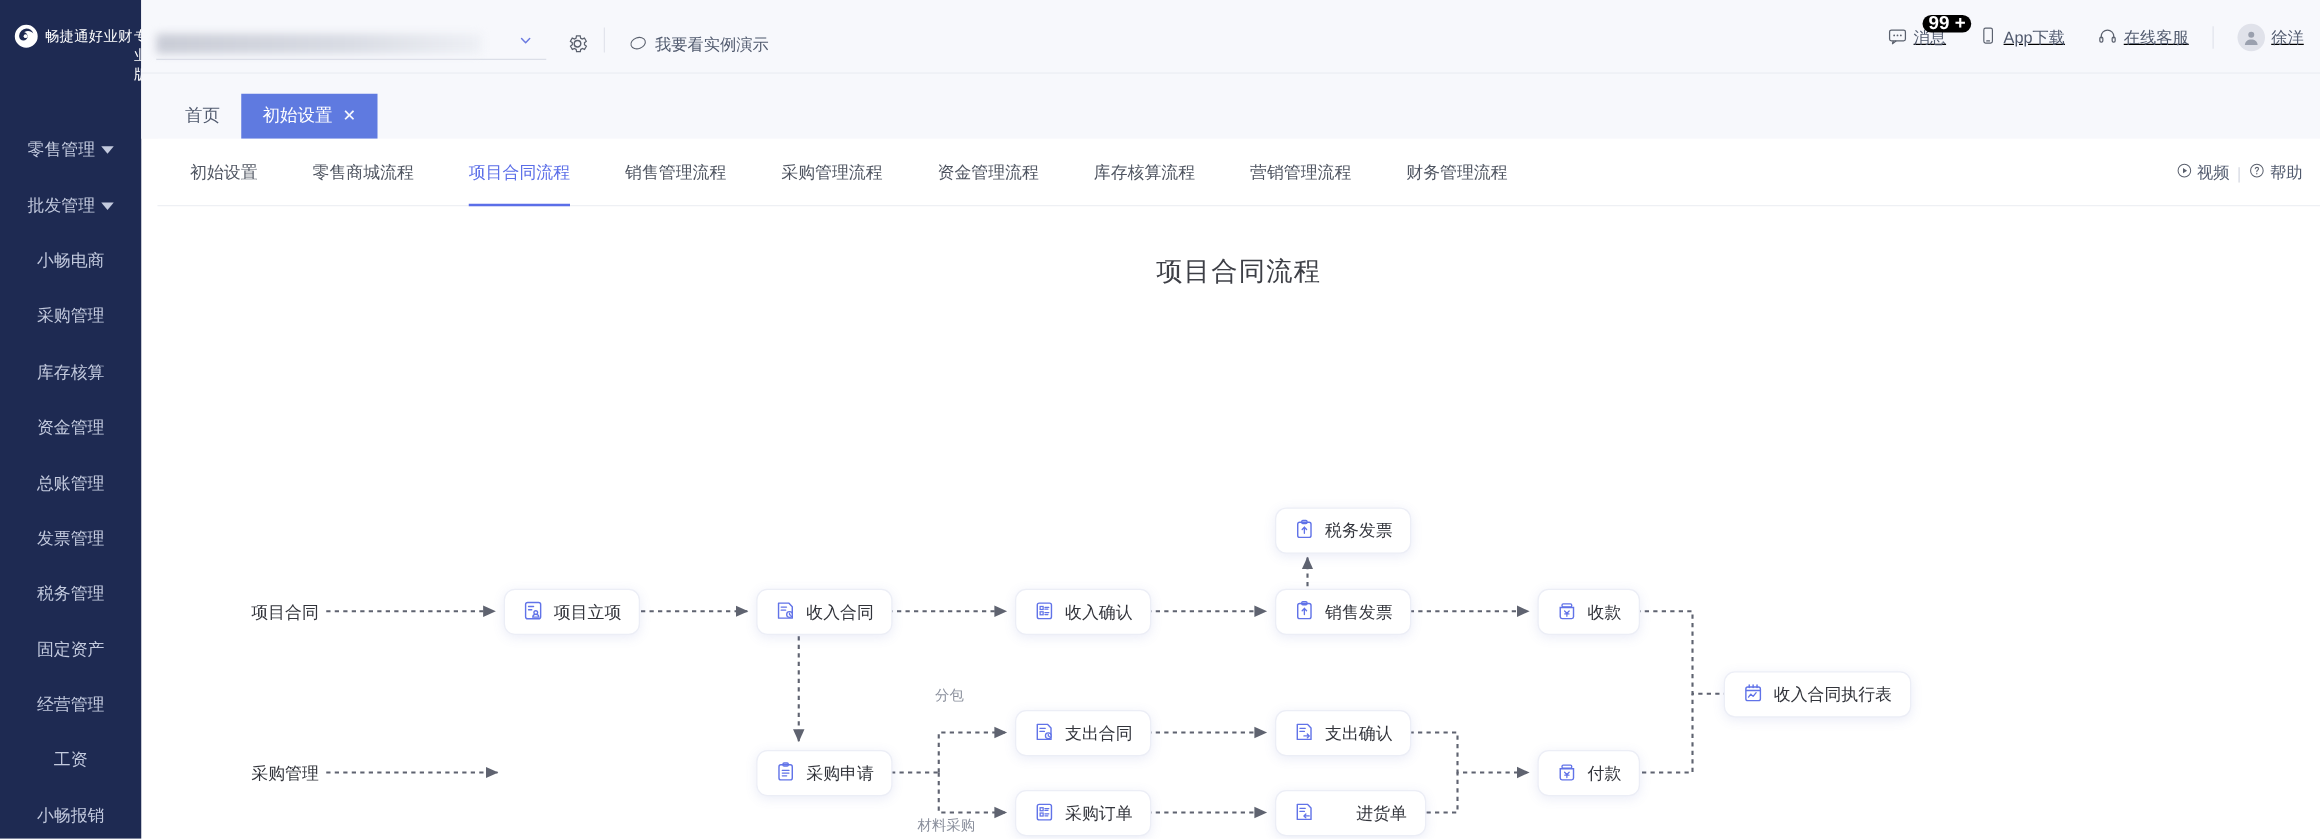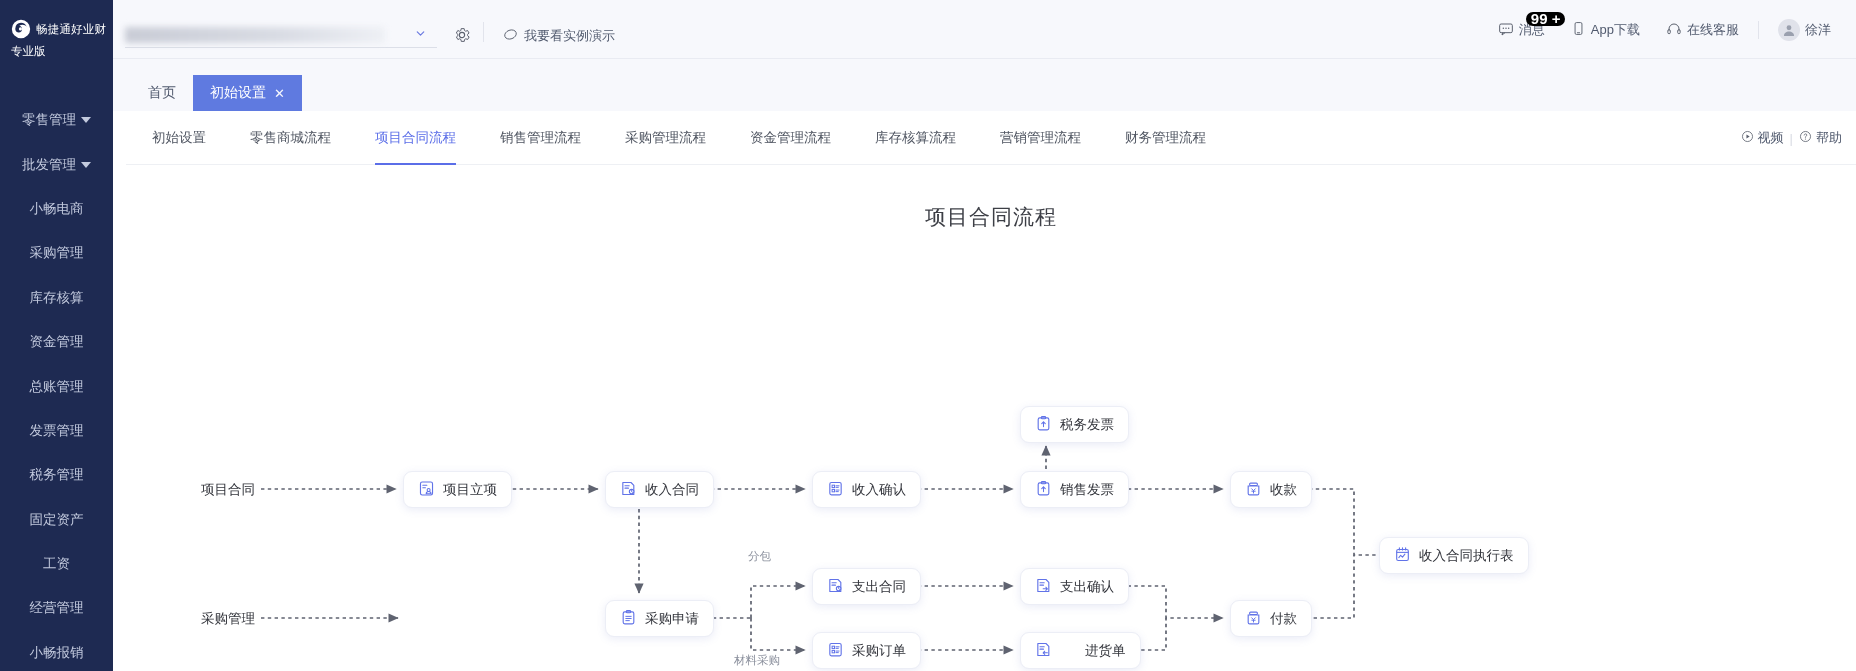--- a/index.html
+++ b/index.html
@@ -13,21 +13,21 @@
 
   
   .sidebar {
     position: absolute; left: 0; top: 0;
     width: 113px; height: 671px;
     background: #1e2a52;
     color: #d6dbe8;
   }
   .brand {
     position: absolute; left: 0; top: 18px; width: 113px;
-    display: flex; flex-direction: column; align-items: flex-start;
+    display: flex; align-items: flex-start;
     padding-left: 10px;
   }
   .brand-row { display: flex; align-items: center; gap: 4px; }
   .brand-logo { width: 22px; height: 22px; flex: 0 0 22px; }
   .brand-name {
     font-size: 11.5px; color: #ffffff; letter-spacing: .2px;
     white-space: nowrap; overflow: hidden; max-width: 74px;
   }
   .brand-sub { font-size: 11.5px; color: #ffffff; margin-top: 4px; padding-left: 1px; }
 
@@ -77,22 +77,22 @@
     position: absolute; left: 370px; top: 22px;
     width: 1px; height: 20px; background: #e2e4ec;
   }
   .demo-link {
     position: absolute; left: 390px; top: 27px;
     display: flex; align-items: center; gap: 6px;
     font-size: 13px; color: #515a6e; cursor: pointer; white-space: nowrap;
   }
 
   .hdr-right {
-    position: absolute; right: 12px; top: 19px;
-    display: flex; align-items: center; gap: 0px;
+    position: absolute; right: 0px; top: 19px;
+    display: flex; align-items: center; gap: 0px; text-decoration: underline;
   }
   .hdr-item {
     display: flex; align-items: center; gap: 5px;
     font-size: 13px; color: #515a6e; cursor: pointer;
     padding: 0 13px; position: relative; white-space: nowrap;
   }
   .badge {
     position: absolute; left: 26px; top: -9px;
     background: #000000; color: #fff; font-size: 15px;
     border-radius: 9px; padding: 1px 5px 1px 5px; line-height: 12px;
@@ -225,24 +225,24 @@
       <div class="side-item">
         <span>发票管理</span>
       </div>
       <div class="side-item">
         <span>税务管理</span>
       </div>
       <div class="side-item">
         <span>固定资产</span>
       </div>
       <div class="side-item">
+        <span>经营管理</span>
+      </div>
+      <div class="side-item">
         <span>工资</span>
-      </div>
-      <div class="side-item">
-        <span>经营管理</span>
       </div>
       <div class="side-item">
         <span>小畅报销</span>
       </div>
     </div>
   </div>
 
   <div class="topbar">
     <div class="search-wrap">
       <input class="search-input" type="text" value="&nbsp;&nbsp;&nbsp;&nbsp;&nbsp;&nbsp;&nbsp;&nbsp;&nbsp;&nbsp;&nbsp;" placeholder="" style="">

